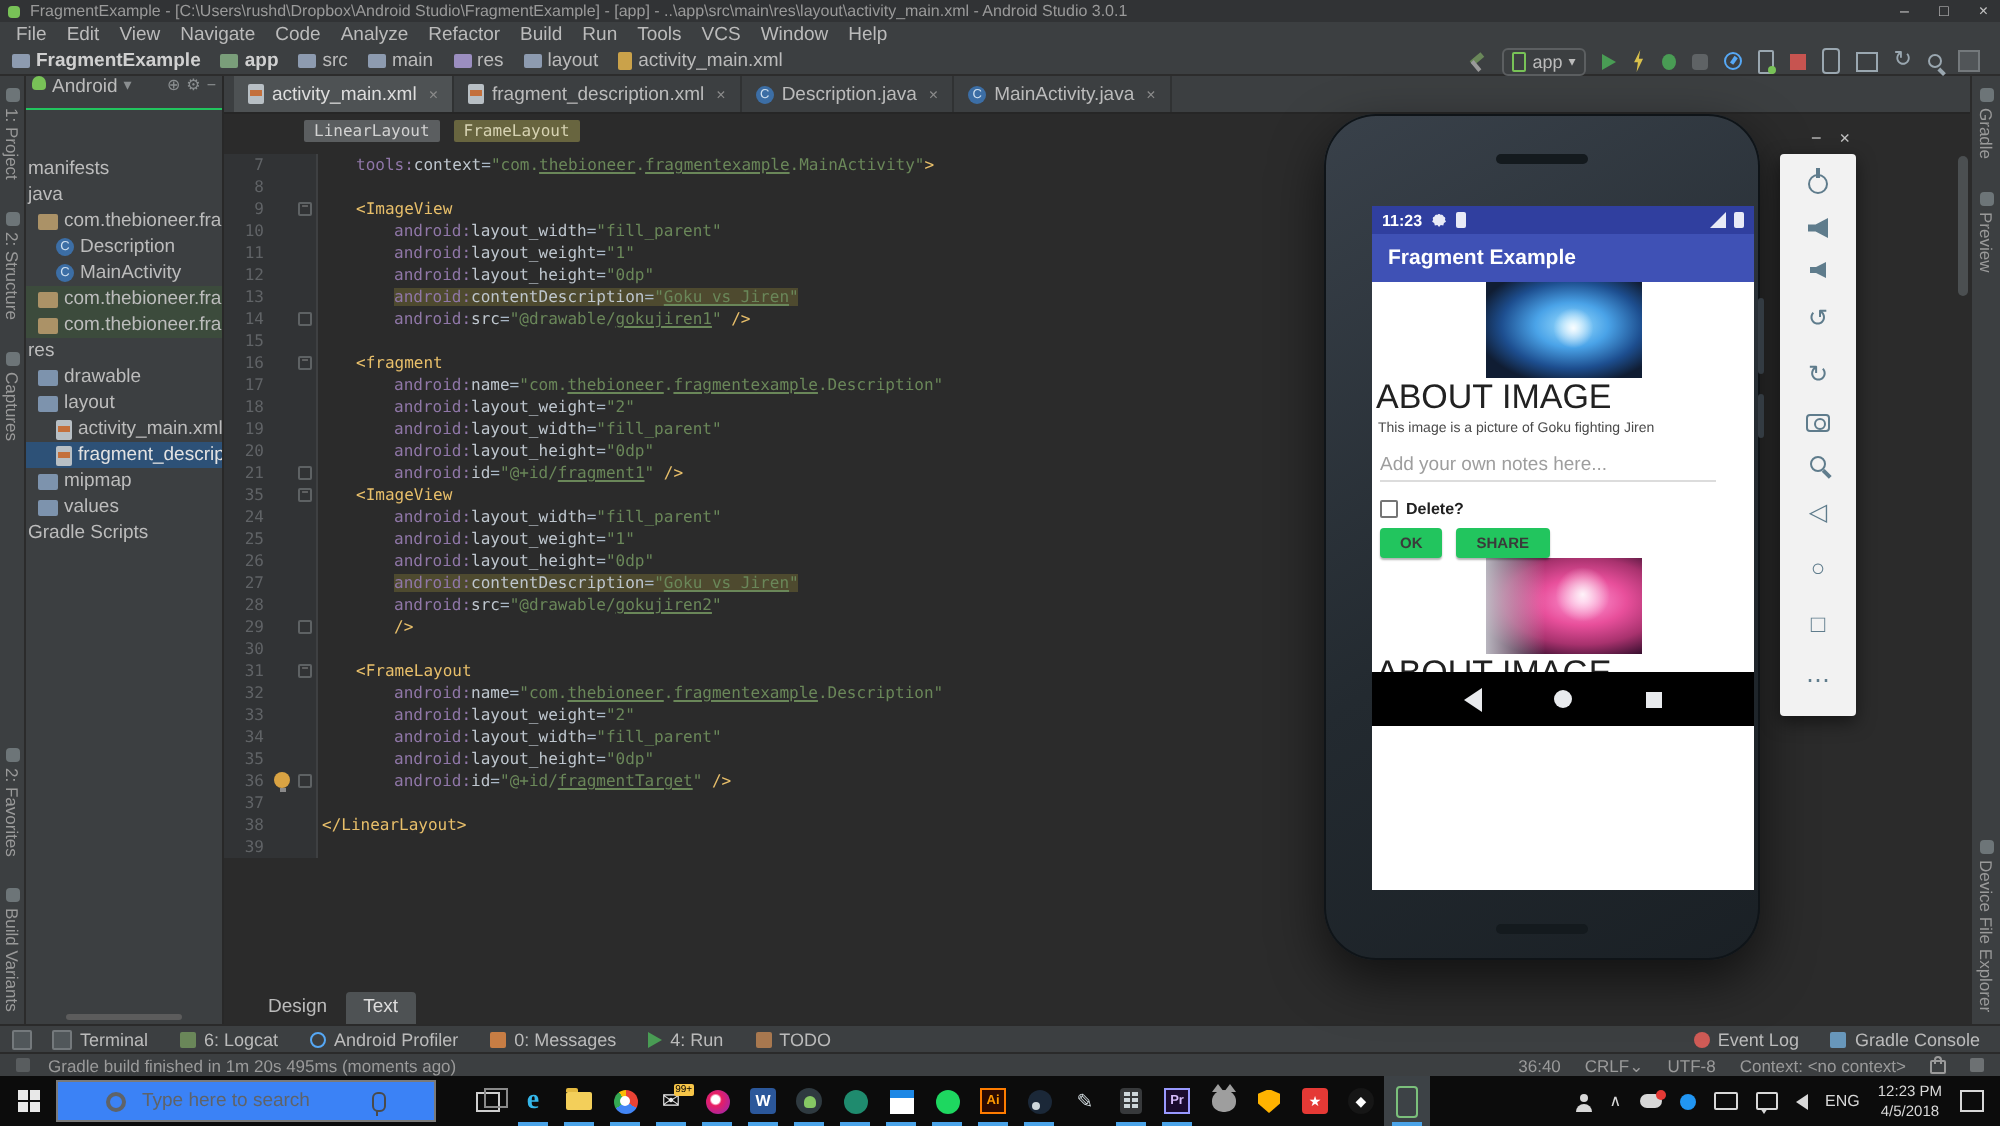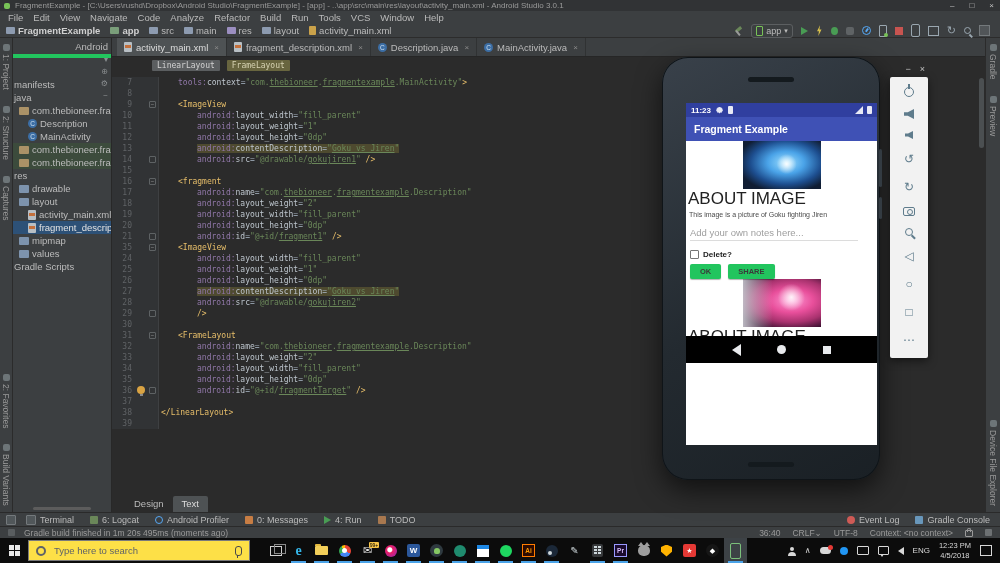--- a/index.html
+++ b/index.html
@@ -49,21 +49,21 @@
 
   
   #lstripe{left:0;top:38px;width:13px;height:474px;background:#3c3f41;border-right:1px solid #2b2b2b;box-sizing:border-box;}
   #rstripe{left:985px;top:38px;width:15px;height:474px;background:#3c3f41;border-left:1px solid #2b2b2b;box-sizing:border-box;}
   .vcol{position:absolute;display:flex;flex-direction:column;align-items:center;gap:16px;width:100%;}
   .vlabel{writing-mode:vertical-rl;font-size:8.5px;color:#9a9a9a;white-space:nowrap;display:flex;align-items:center;gap:3px;}
   .vdot{width:7px;height:7px;border-radius:2px;background:#6d7578;}
 
   
   #project{left:13px;top:38px;width:99px;height:474px;background:#3c3f41;border-right:1px solid #282828;box-sizing:border-box;overflow:hidden;}
-  #projhead{display:flex;align-items:flex-end;gap:3px;height:16px;padding:0 3px;font-size:9.5px;color:#bbbbbb;border-bottom:4px solid #22c55e;flex-direction:column;}
+  #projhead{display:flex;align-items:flex-start;gap:3px;height:16px;padding:0 3px;font-size:9.5px;color:#bbbbbb;border-bottom:1px solid #22c55e;}
   #projhead .adro{width:7px;height:7px;border-radius:50% 50% 2px 2px;background:#78c257;}
   #projhead .hd-ic{color:#8a8e90;font-size:8px;}
   #tree{position:absolute;left:0;top:40px;right:0;}
   .trow{display:flex;align-items:center;gap:3px;height:13px;font-size:9.5px;color:#bcbcbc;white-space:nowrap;overflow:hidden;}
   .trow.green{background:#3c4b3c;}
   .trow.selected{background:#2d5177;color:#e2e2e2;}
   .ti{flex:0 0 auto;}
   .ti-package{width:10px;height:8px;background:#ab9267;border-radius:1px;}
   .ti-class{width:9px;height:9px;border-radius:50%;background:#3c6ea5;color:#cfe0f0;font-size:6.5px;line-height:9px;text-align:center;}
   .ti-folder{width:10px;height:8px;background:#7d93ad;border-radius:1px;}
@@ -116,21 +116,21 @@
   #statright{margin-left:auto;display:flex;align-items:center;gap:12px;}
   .lockico{width:6px;height:5px;border:1px solid #9a9a9a;border-radius:1px;position:relative;margin-top:2px;}
   .lockico::before{content:"";position:absolute;left:1px;top:-3px;width:2px;height:3px;border:1px solid #9a9a9a;border-bottom:none;border-radius:2px 2px 0 0;}
   .gridico{width:7px;height:7px;background:#6d7173;border-radius:1px;}
 
   
   #taskbar{left:0;top:538px;width:1000px;height:25px;background:#0c0c0c;display:flex;align-items:center;}
   #startbtn{width:28px;height:25px;display:flex;align-items:center;justify-content:center;}
   .winlogo{display:grid;grid-template-columns:5px 5px;grid-template-rows:5px 5px;gap:1px;}
   .winlogo i{background:#e8e8e8;}
-  #searchbox{width:222px;height:21px;background:#fde047;display:flex;align-items:center;gap:6px;padding:0 7px;box-sizing:border-box;border:1px solid #7a7a7a;}
+  #searchbox{width:190px;height:21px;background:#3b82f6;display:flex;align-items:center;gap:6px;padding:0 24px;box-sizing:border-box;border:1px solid #7a7a7a;}
   #searchbox .cort{width:10px;height:10px;border:2px solid #5f6368;border-radius:50%;box-sizing:border-box;flex:0 0 auto;}
   #searchbox input{flex:1;border:none;outline:none;font-size:9.5px;color:#333;font-family:"Liberation Sans",sans-serif;background:transparent;min-width:0;}
   #searchbox input::placeholder{color:#5f6368;}
   .micico{width:5px;height:8px;border:1.2px solid #4a4a4a;border-radius:3px;position:relative;flex:0 0 auto;}
   .micico::after{content:"";position:absolute;left:1px;bottom:-3px;width:1.2px;height:3px;background:#4a4a4a;}
   #tbicons{display:flex;height:25px;margin-left:14px;}
   .tbi{width:23px;height:25px;display:flex;align-items:center;justify-content:center;position:relative;}
   .tbi.open::after{content:"";position:absolute;bottom:0;left:4px;right:4px;height:2px;background:#4aa3e8;}
   .tbi.active{background:#3d4246;}
   .g-taskview{width:10px;height:8px;border:1px solid #cfcfcf;position:relative;}

